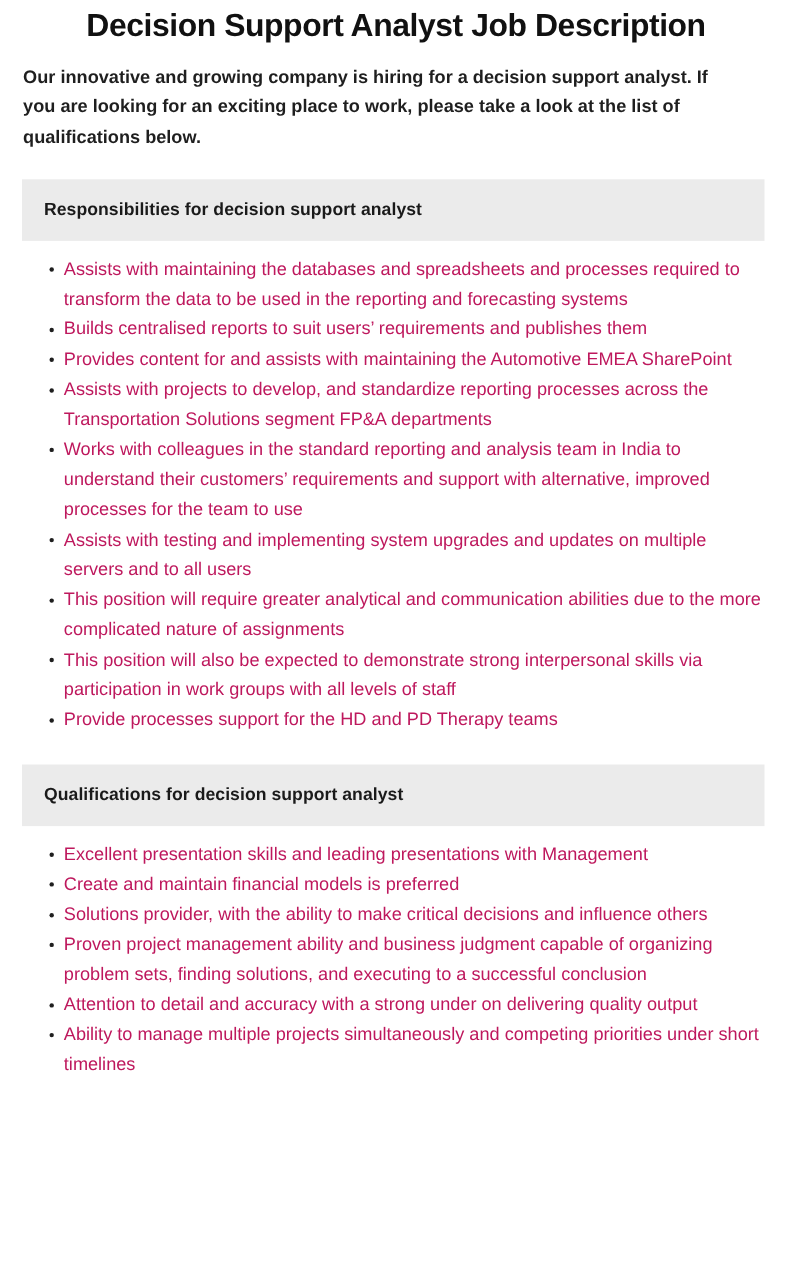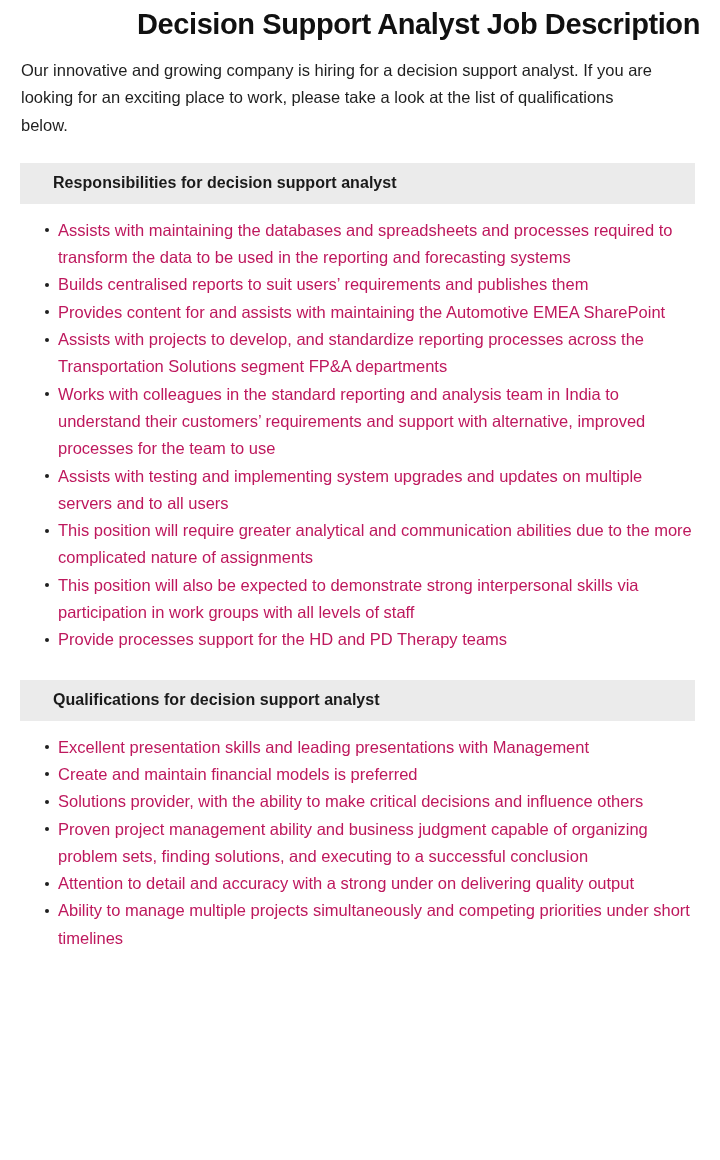--- a/index.html
+++ b/index.html
@@ -24,47 +24,47 @@
   }
 
   
   .page-title {
     margin: 0;
     padding: 4px 20px 0 20px;
     font-size: 29px;
     line-height: 40px;
     font-weight: 700;
     letter-spacing: -0.4px;
-    text-align: right;
+    text-align: center;
     color: #111111;
     white-space: nowrap;
   }
 
   
   .intro {
     margin: 13px 0 0 0;
     padding: 0 24px 0 21px;
     font-size: 16.5px;
     line-height: 27.3px;
-    font-weight: 400;
+    font-weight: 700;
     color: #1f1f1f;
     max-width: 680px;
   }
 
   
   .section {
     margin: 0;
   }
   .section-header {
     margin: 24px 25px 0 20px;
-    height: 41px;
+    height: 56px;
     background: #ebebeb;
     display: flex;
     align-items: center;
-    padding-left: 33px;
+    padding-left: 20px;
   }
   .section-header-title {
     font-size: 16px;
     font-weight: 600;
     color: #1a1a1a;
     letter-spacing: 0.05px;
   }
 
   
   .bullet-list {

